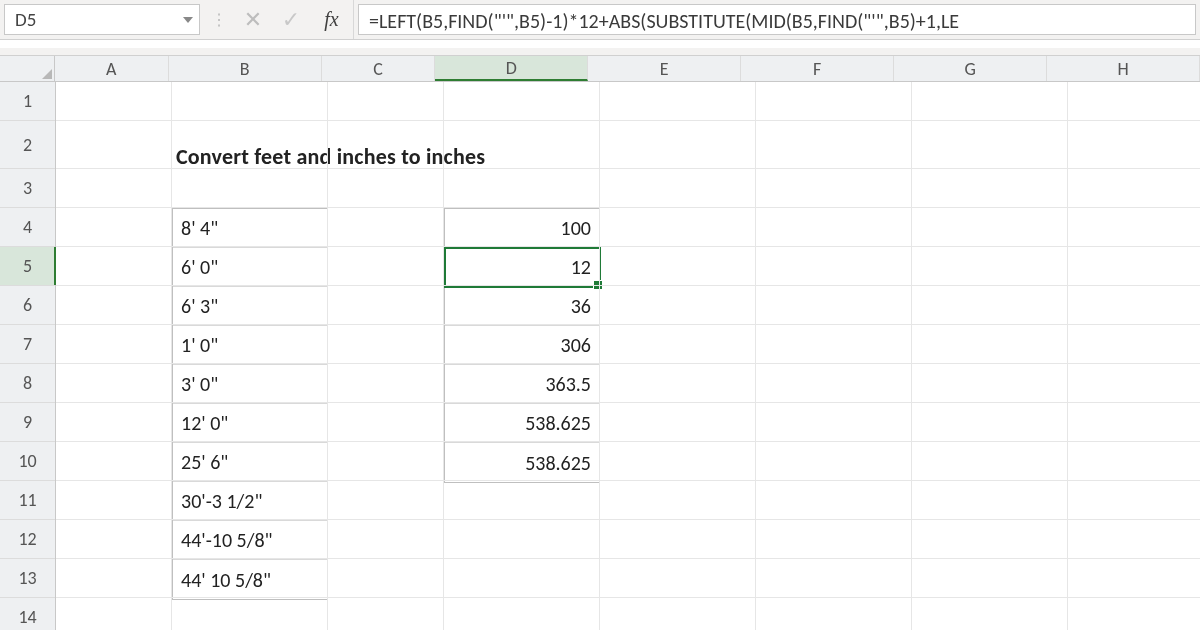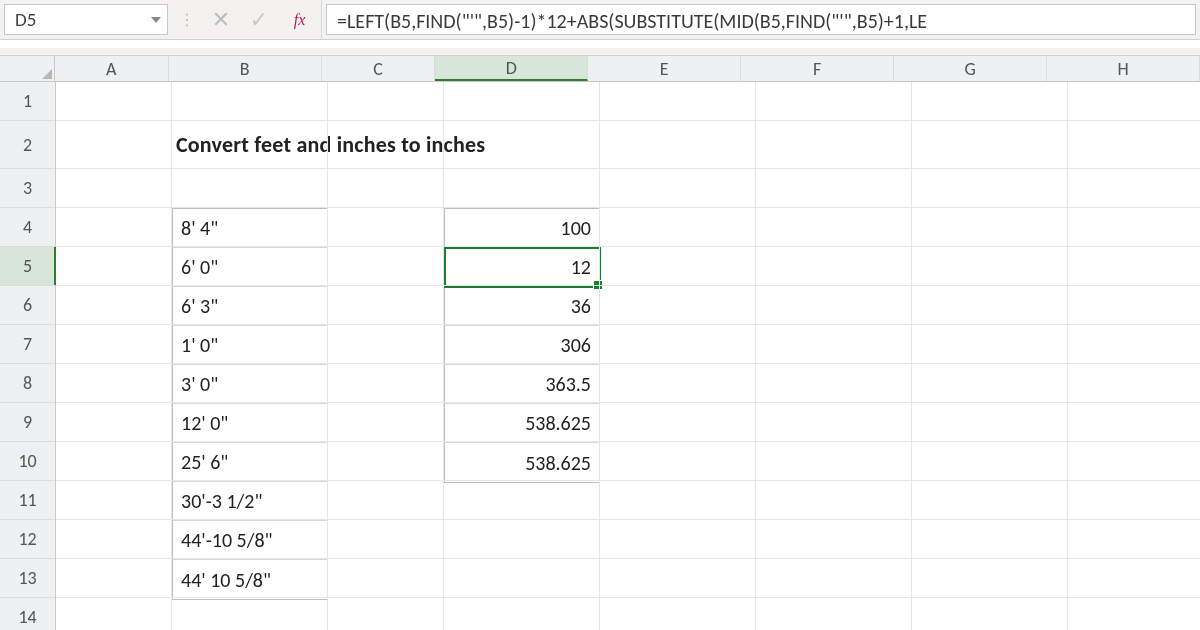--- a/index.html
+++ b/index.html
@@ -21,21 +21,21 @@
     background: #f3f2f1;
     border-bottom: 1px solid #d0d0d0;
     font-size: 20px;
   }
   .namebox-wrap {
     display: flex;
     align-items: center;
     background: #fff;
     border: 1px solid #c8c8c8;
     margin: 4px 4px 4px 4px;
-    width: 164px;
+    width: 196px;
     padding: 0 6px 0 10px;
     justify-content: space-between;
   }
   .namebox { color: #444; font-size: 19px; }
   .namebox-caret {
     width: 0; height: 0;
     border-left: 5px solid transparent;
     border-right: 5px solid transparent;
     border-top: 6px solid #888;
   }
@@ -47,23 +47,23 @@
   .fb-btn {
     width: 38px;
     display: flex; align-items: center; justify-content: center;
     color: #bdbdbd; font-size: 22px;
   }
   .fb-btn.check { color: #c8c8c8; }
   .fx-label {
     width: 44px;
     display: flex; align-items: center; justify-content: center;
     font-style: italic;
-    color: #be185d;
+    color: #404040;
     font-family: "Times New Roman", serif;
-    font-size: 16px;
+    font-size: 20px;
     border-right: 1px solid #d8d8d8;
   }
   .formula-field {
     flex: 1;
     background: #fff;
     border: 1px solid #c8c8c8;
     margin: 4px 4px 4px 4px;
     padding: 4px 10px;
     color: #3a3a3a;
     font-size: 20px;
@@ -178,20 +178,21 @@
   }
   .data-cell:last-child { border-bottom: none; }
   .data-cell.num { justify-content: flex-end; }
 
   .title-txt {
     position: absolute;
     font-size: 22px;
     color: #222;
     font-weight: 600;
     letter-spacing: 0.2px;
+    margin-top: 12px;
   }
 
   
   .active-cell {
     position: absolute;
     border: 2px solid #1f7a37;
     box-sizing: border-box;
     pointer-events: none;
   }
   .active-cell::after {

